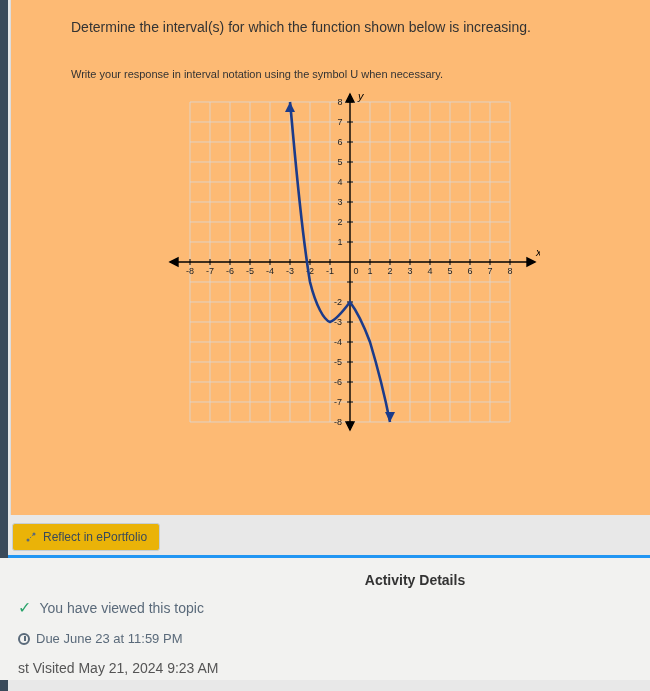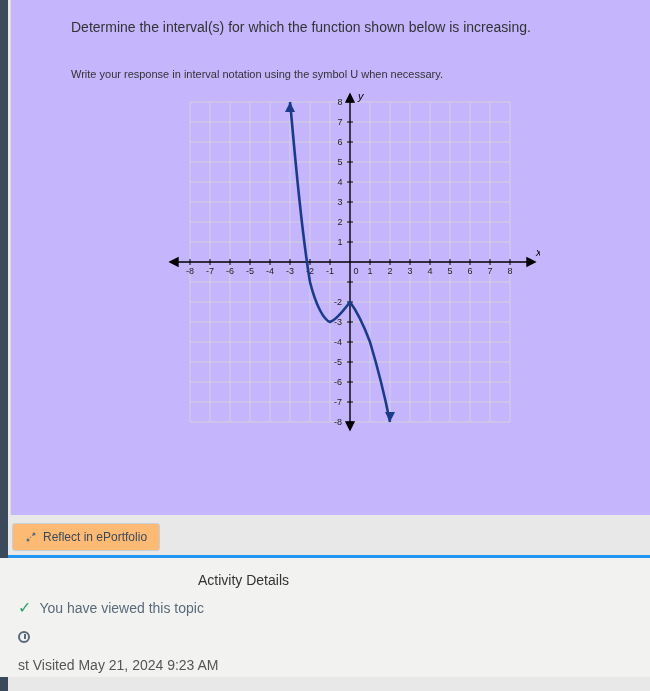--- a/index.html
+++ b/index.html
@@ -5,21 +5,21 @@
   * { box-sizing: border-box; margin: 0; padding: 0; }
   body {
     font-family: "Segoe UI", Arial, sans-serif;
     width: 650px;
     height: 691px;
     background: #e8e8e8;
     position: relative;
     overflow: hidden;
   }
   .main-content {
-    background: #c4b5fd;
+    background: #fdba74;
     margin-left: 10px;
     padding: 18px 22px 12px 60px;
     min-height: 515px;
     border-left: 1px solid #ddd;
     position: relative;
   }
   .left-accent {
     position: absolute;
     left: 0; top: 0; bottom: 0;
     width: 8px;
@@ -35,21 +35,21 @@
     font-size: 11px;
     color: #333;
     margin-bottom: 12px;
   }
   .chart-wrap {
     display: flex;
     justify-content: center;
     margin-top: 6px;
   }
   .reflect-btn {
-    background: #fdba74;
+    background: #eab308;
     border: 1px solid #c6cfd6;
     border-radius: 3px;
     padding: 6px 12px;
     font-size: 12px;
     color: #3a4a5a;
     display: inline-flex;
     align-items: center;
     gap: 6px;
     margin: 8px 0 4px 12px;
     cursor: pointer;
@@ -62,22 +62,22 @@
     height: 3px;
     background: #2196f3;
     width: 100%;
   }
   .activity-section {
     background: #f2f2f0;
     padding: 14px 18px 4px 18px;
     position: relative;
   }
   .activity-heading {
-    text-align: left;
-    font-weight: 400;
+    text-align: center;
+    font-weight: 700;
     font-size: 14px;
     color: #333;
     margin-left: 180px;
     margin-bottom: 10px;
   }
   .status-line {
     font-size: 14px;
     color: #5a6a7a;
     display: flex;
     align-items: center;
@@ -278,19 +278,20 @@
 <div class="activity-section">
   <div class="activity-heading">Activity Details</div>
 
   <div class="status-line">
     <span class="check-icon">✓</span>
     <span>You have viewed this topic</span>
   </div>
 
   <div class="due-line">
     <span class="clock-icon"></span>
+    <span>Due June 23 at 11:59 PM</span>
   </div>
 
   <div class="visited-line">st Visited May 21, 2024 9:23 AM</div>
 </div>
 
 
 
 
 </body></html>

